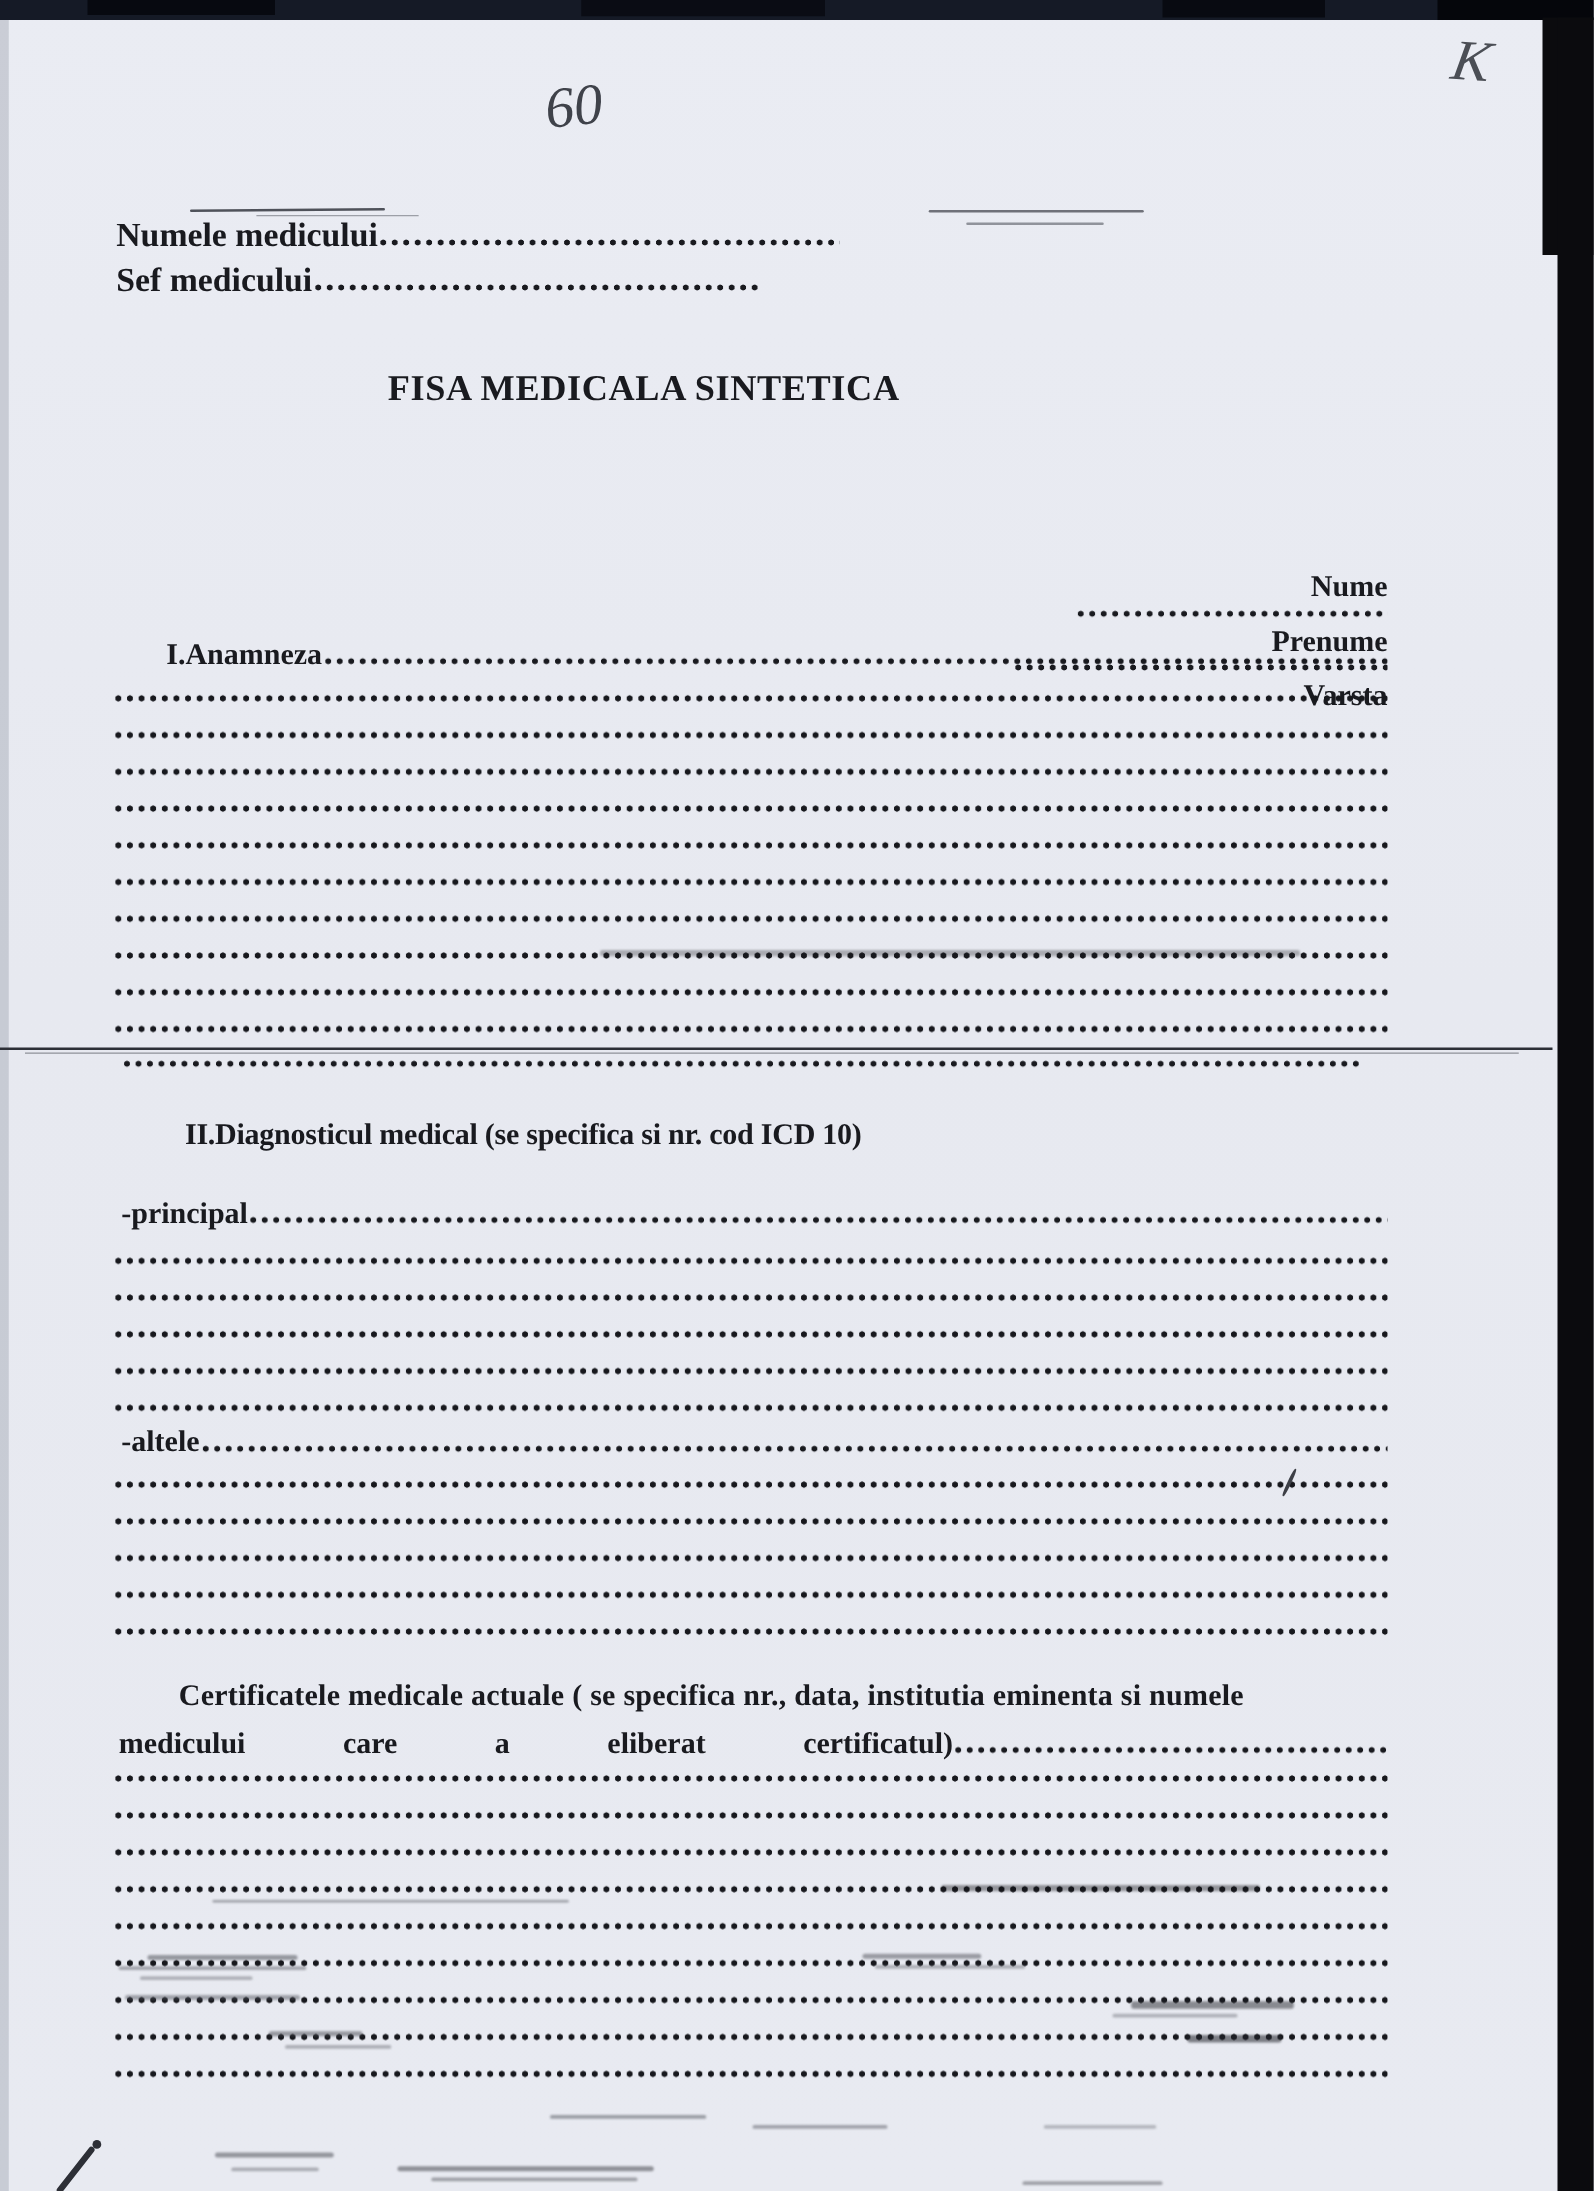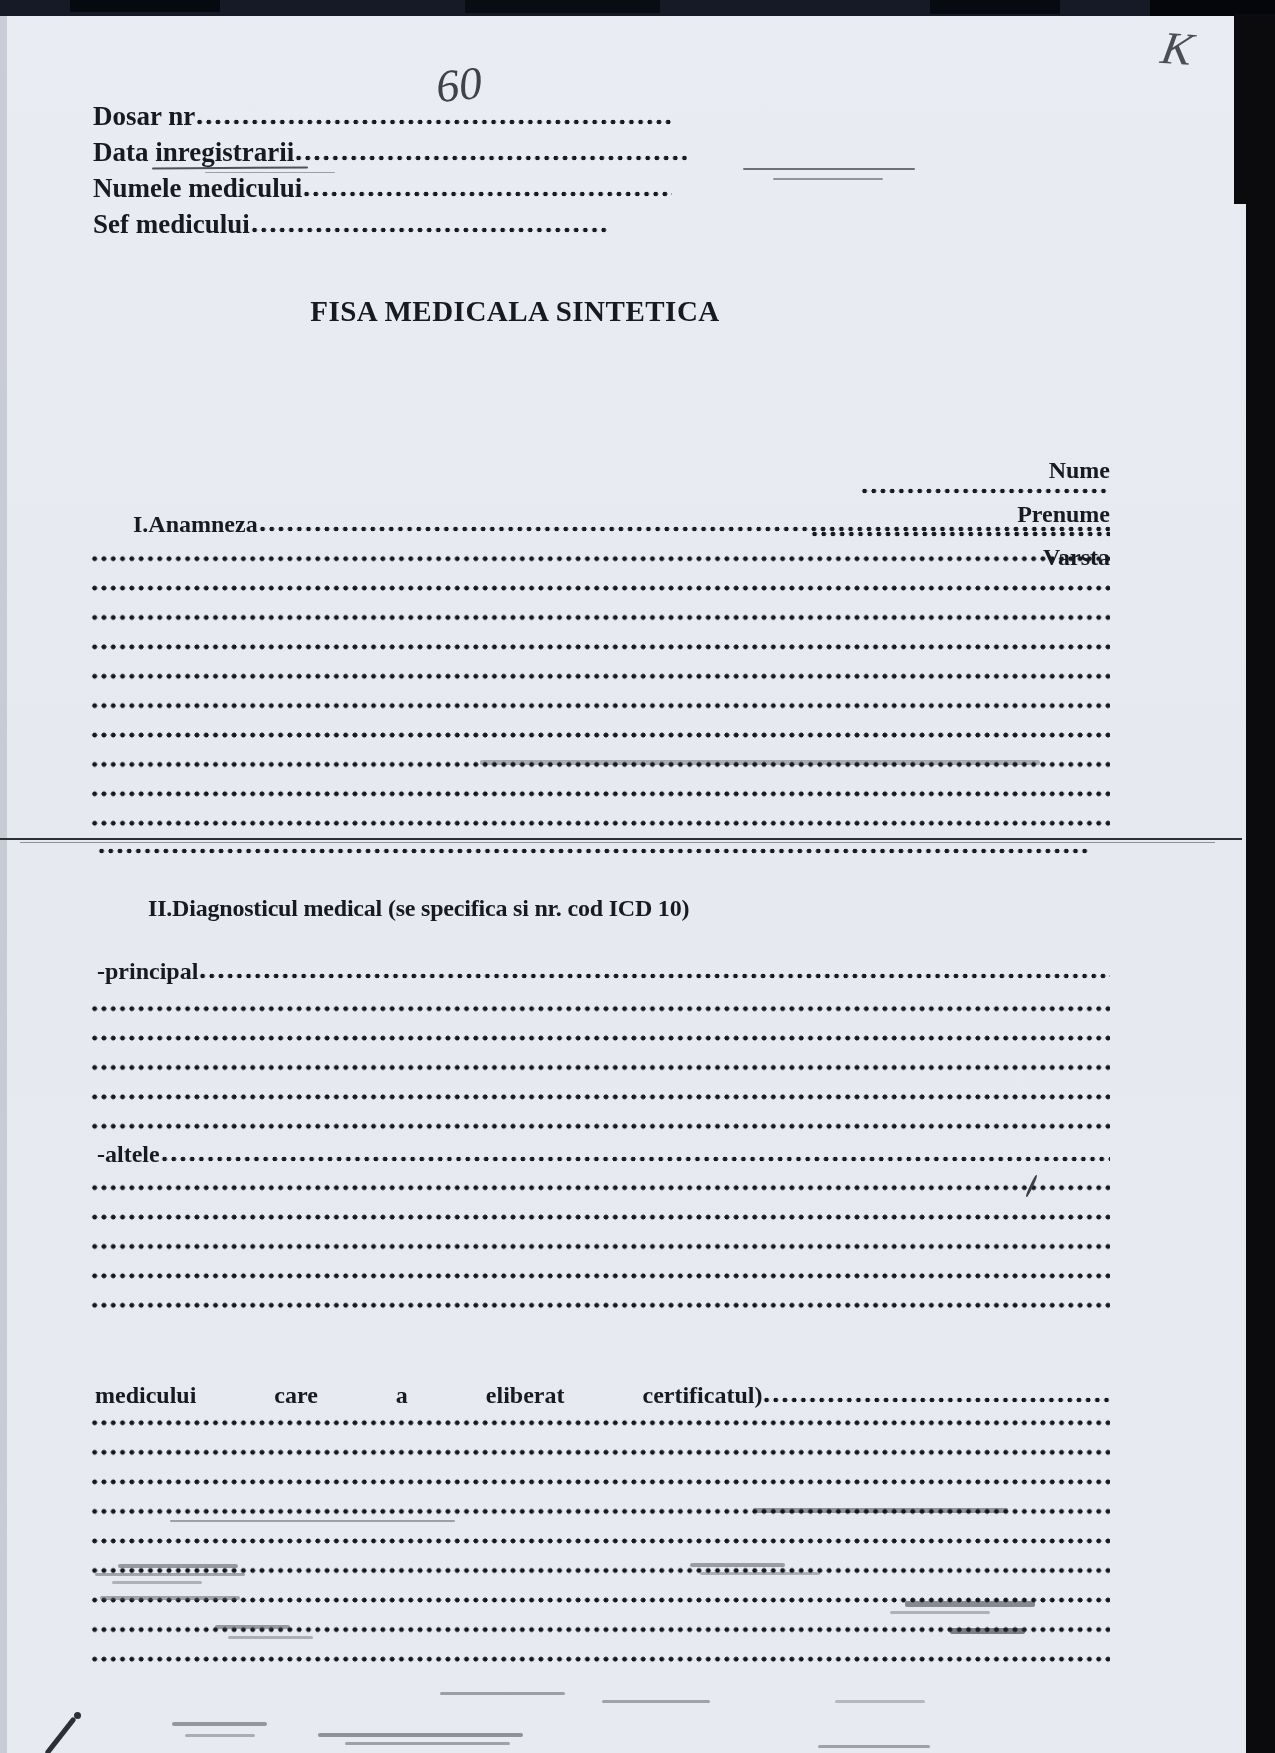--- a/index.html
+++ b/index.html
@@ -44,28 +44,20 @@
     <div class="band-patch" style="left:930px;width:130px;height:14px;background:#080a11;"></div>
     <div class="band-patch" style="left:1150px;width:125px;height:16px;background:#05060b;"></div>
   </div>
   <div class="right-wedge"></div>
   <div class="right-band"></div>
   <div class="left-strip"></div>
 
   <div class="abs pencil" style="left:436px;top:58px;font-size:46px;transform:rotate(-6deg);color:#3f424a;">60</div>
   <div class="abs pencil" style="left:1162px;top:22px;font-size:46px;transform:rotate(4deg) skewX(-6deg);">K</div>
 
-  <div class="abs field hdr ink" style="left:93px;top:101px;width:580px;">
-    <span class="lbl">Dosar nr</span>
-    <div class="dots"></div>
-  </div>
-  <div class="abs field hdr ink" style="left:93px;top:137px;width:594px;">
-    <span class="lbl">Data inregistrarii</span>
-    <div class="dots"></div>
-  </div>
   <div class="abs field hdr ink" style="left:93px;top:173px;width:579px;">
     <span class="lbl">Numele medicului</span>
     <div class="dots"></div>
   </div>
   <div class="abs field hdr ink" style="left:93px;top:209px;width:515px;">
     <span class="lbl">Sef medicului</span>
     <div class="dots"></div>
   </div>
 
   <div class="penline" style="left:152px;top:167px;width:156px;height:2px;background:#4f525a;transform:rotate(-.4deg);"></div>
@@ -104,20 +96,21 @@
   </div>
   <div class="dotgrid" style="left:90px;top:994px;width:1020px;height:147px;"></div>
 
   <div class="abs field mid ink" style="left:97px;top:1141px;width:1013px;">
     <span class="lbl">-altele</span>
     <div class="dots"></div>
   </div>
   <div class="dotgrid" style="left:90px;top:1173px;width:1020px;height:147px;"></div>
   <div class="penline" style="left:1030px;top:1174px;width:3px;height:24px;background:#3d3f46;transform:rotate(25deg);border-radius:40%;"></div>
 
+  <div class="abs ink para" style="left:143px;top:1344px;">Certificatele medicale actuale ( se specifica nr., data, institutia eminenta si numele</div>
   <div class="abs field ink" style="left:95px;top:1382px;width:1015px;">
     <span class="lbl" style="font-size:24px;word-spacing:72px;white-space:nowrap;">medicului care a eliberat certificatul)</span>
     <div class="dots"></div>
   </div>
   <div class="dotgrid" style="left:90px;top:1408px;width:1020px;height:266px;background-size:9.3px 29.55px;"></div>
 
   <div class="smudge" style="left:480px;top:760px;width:560px;height:5px;background:rgba(25,26,32,.30);"></div>
   <div class="smudge" style="left:753px;top:1508px;width:255px;height:5px;background:rgba(20,21,26,.40);"></div>
   <div class="smudge" style="left:170px;top:1520px;width:285px;height:2px;background:rgba(95,98,106,.55);"></div>
   <div class="smudge" style="left:118px;top:1564px;width:120px;height:4px;background:rgba(70,72,80,.50);"></div>

